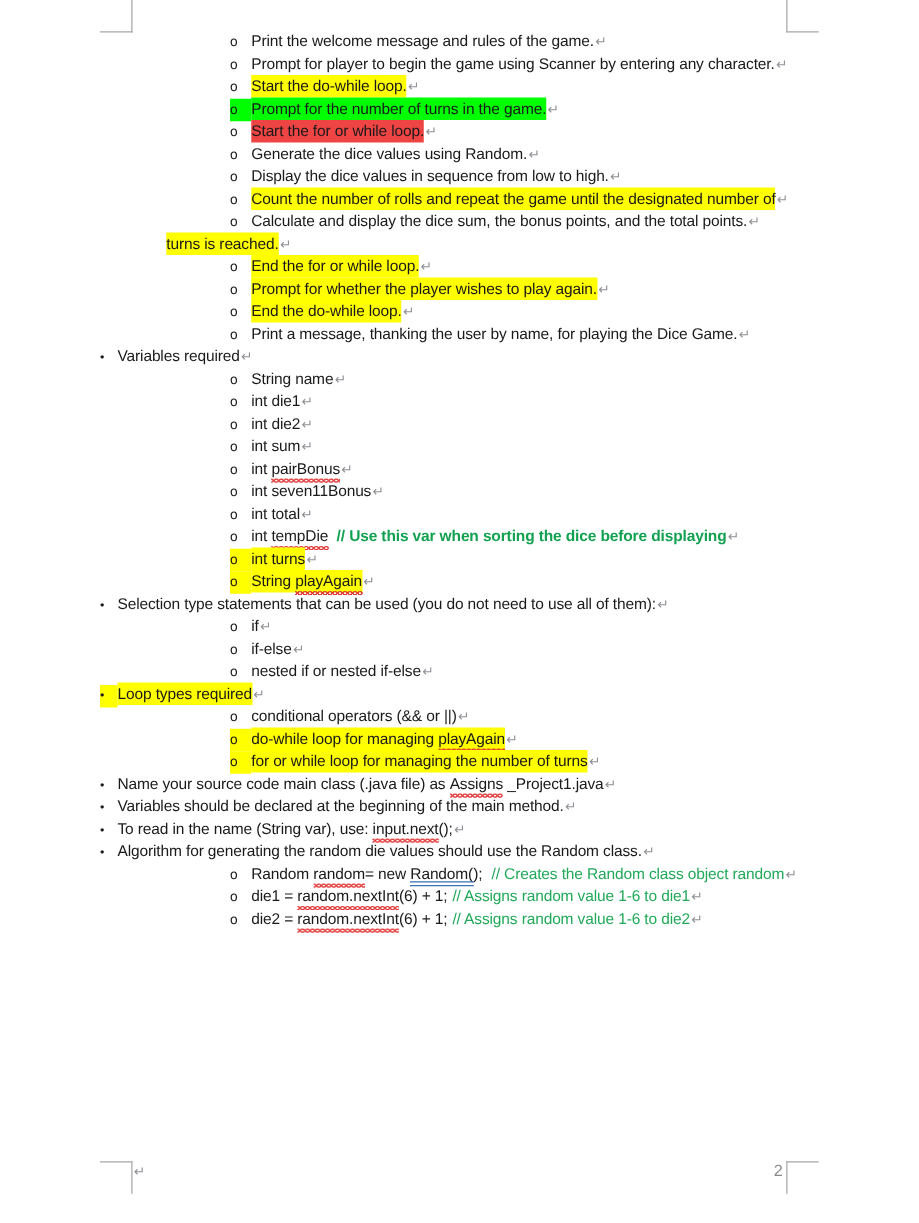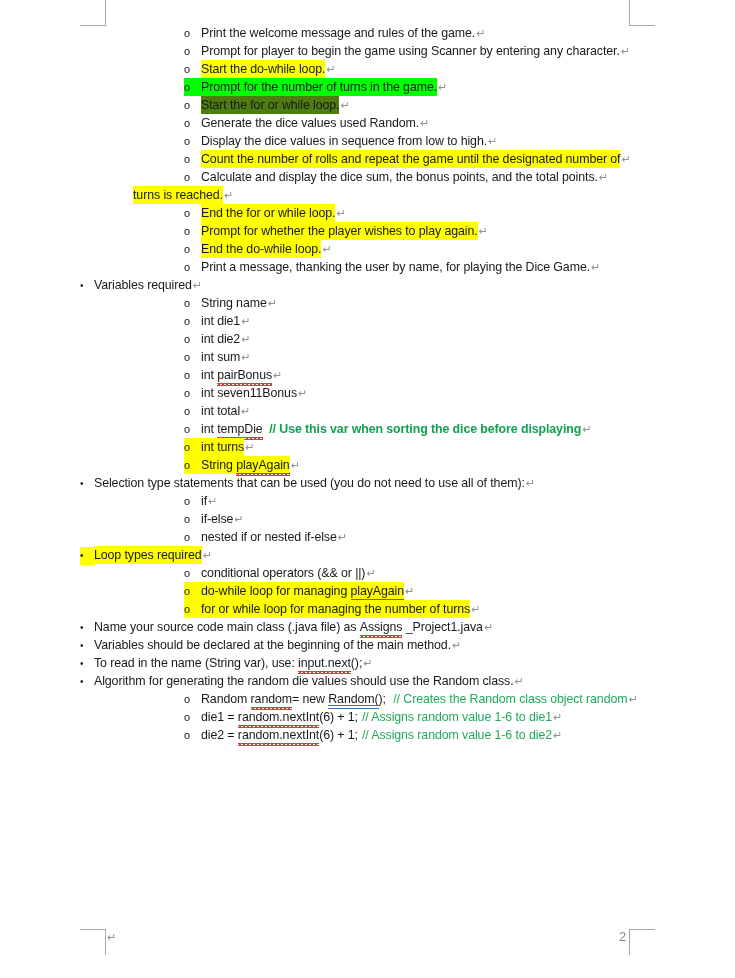--- a/index.html
+++ b/index.html
@@ -76,21 +76,21 @@
   }
   .lvl1 > .marker { width: 14px; font-size: 10px; }
 
   .txt { display: inline-block; }
 
   
   .cont { padding-left: 117px; }
 
   
   .hl-y  { background: #ffff00; }
-  .hl-g  { background: #4d7c0f; }
+  .hl-g  { background: #ef4444; }
 
   
   .rowhl-y .marker, .rowhl-y .txt { background: #ffff00; }
   .rowhl-g .marker, .rowhl-g .txt { background: #00ff00; }
 
   
   .pilcrow {
     color: #8f9296;
     font-size: 11px;
     padding-left: 1px;
@@ -175,21 +175,21 @@
   <div class="crop tr"></div>
   <div class="crop bl"></div>
   <div class="crop br"></div>
 
   <div class="content" id="content">
       <div class="line lvl2"><span class="marker">o</span><span class="txt">Print the welcome message and rules of the game.</span><span class="pilcrow">↵</span></div>
       <div class="line lvl2"><span class="marker">o</span><span class="txt">Prompt for player to begin the game using Scanner by entering any character.</span><span class="pilcrow">↵</span></div>
       <div class="line lvl2"><span class="marker">o</span><span class="txt hl-y">Start the do-while loop.</span><span class="pilcrow">↵</span></div>
       <div class="line lvl2 rowhl-g"><span class="marker">o</span><span class="txt">Prompt for the number of turns in the game.</span><span class="pilcrow">↵</span></div>
       <div class="line lvl2"><span class="marker">o</span><span class="txt hl-g">Start the for or while loop.</span><span class="pilcrow">↵</span></div>
-      <div class="line lvl2"><span class="marker">o</span><span class="txt">Generate the dice values used Random.</span><span class="pilcrow">↵</span></div>
+      <div class="line lvl2"><span class="marker">o</span><span class="txt">Generate the dice values using Random.</span><span class="pilcrow">↵</span></div>
       <div class="line lvl2"><span class="marker">o</span><span class="txt">Display the dice values in sequence from low to high.</span><span class="pilcrow">↵</span></div>
       <div class="line lvl2"><span class="marker">o</span><span class="txt hl-y">Count the number of rolls and repeat the game until the designated number of</span><span class="pilcrow">↵</span></div>
       <div class="line lvl2"><span class="marker">o</span><span class="txt">Calculate and display the dice sum, the bonus points, and the total points.</span><span class="pilcrow">↵</span></div>
       <div class="line cont"><span class="txt hl-y">turns is reached.</span><span class="pilcrow">↵</span></div>
       <div class="line lvl2"><span class="marker">o</span><span class="txt hl-y">End the for or while loop.</span><span class="pilcrow">↵</span></div>
       <div class="line lvl2"><span class="marker">o</span><span class="txt hl-y">Prompt for whether the player wishes to play again.</span><span class="pilcrow">↵</span></div>
       <div class="line lvl2"><span class="marker">o</span><span class="txt hl-y">End the do-while loop.</span><span class="pilcrow">↵</span></div>
       <div class="line lvl2"><span class="marker">o</span><span class="txt">Print a message, thanking the user by name, for playing the Dice Game.</span><span class="pilcrow">↵</span></div>
       <div class="line lvl1"><span class="marker">•</span><span class="txt">Variables required</span><span class="pilcrow">↵</span></div>
       <div class="line lvl2"><span class="marker">o</span><span class="txt">String name</span><span class="pilcrow">↵</span></div>

